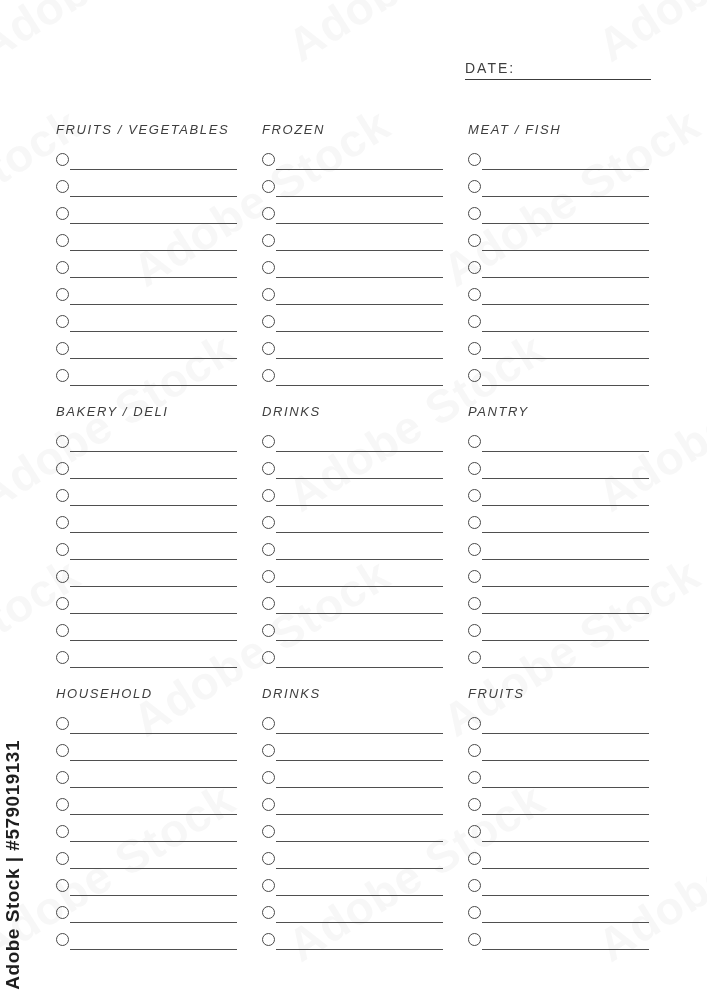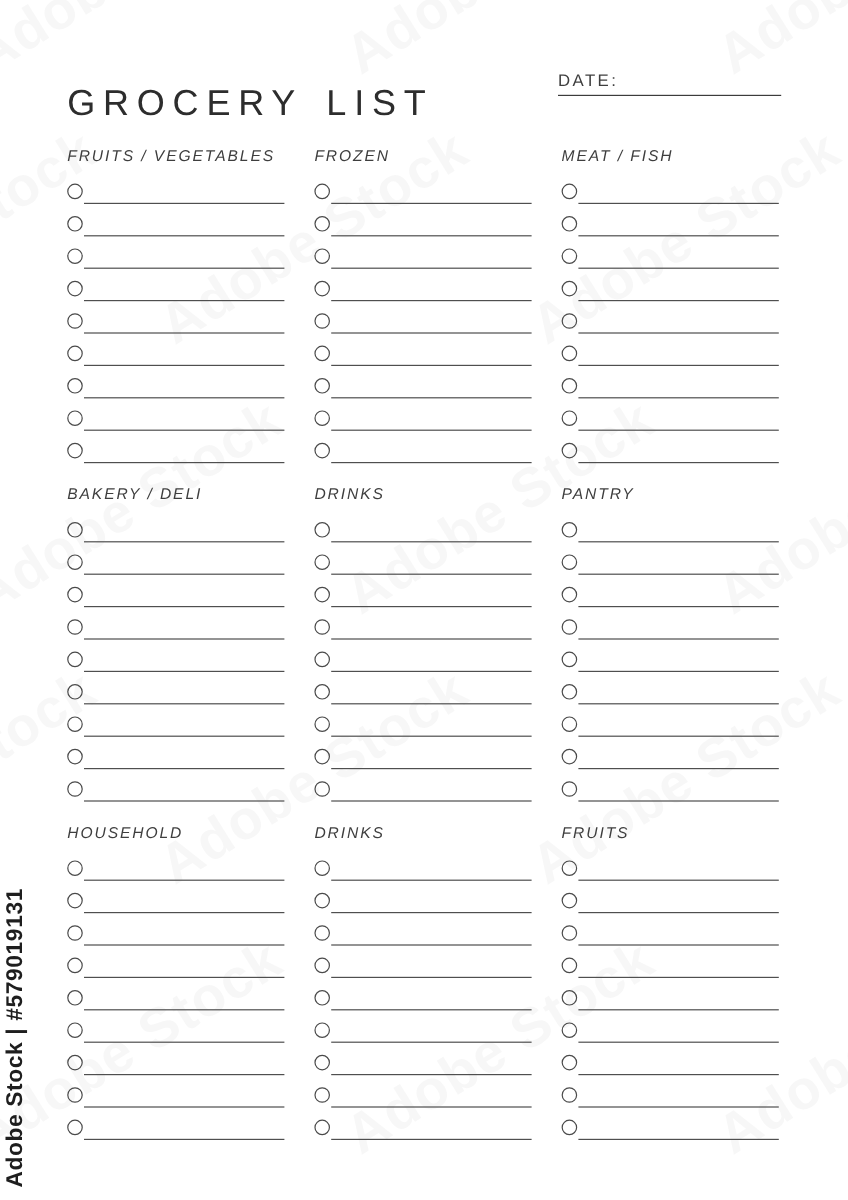--- a/index.html
+++ b/index.html
@@ -149,21 +149,20 @@
       <span class="wm-tile" style="left: 115px; top: 620px;">Adobe Stock</span>
       <span class="wm-tile" style="left: 425px; top: 620px;">Adobe Stock</span>
       <span class="wm-tile" style="left: -40px; top: 845px;">Adobe Stock</span>
       <span class="wm-tile" style="left: 270px; top: 845px;">Adobe Stock</span>
       <span class="wm-tile" style="left: 580px; top: 845px;">Adobe Stock</span>
       <span class="wm-tile" style="left: -195px; top: 1070px;">Adobe Stock</span>
       <span class="wm-tile" style="left: 115px; top: 1070px;">Adobe Stock</span>
       <span class="wm-tile" style="left: 425px; top: 1070px;">Adobe Stock</span>
     </div>
 
-  <h1 class="title">GROCERY LIST</h1>
 
   <div class="date-block">
     <span class="date-label">DATE:</span>
   </div>
 
   <div class="grid">
       <div class="section">
         <div class="section-title">FRUITS / VEGETABLES</div>
         <div class="rows">
           <div class="item-row">

